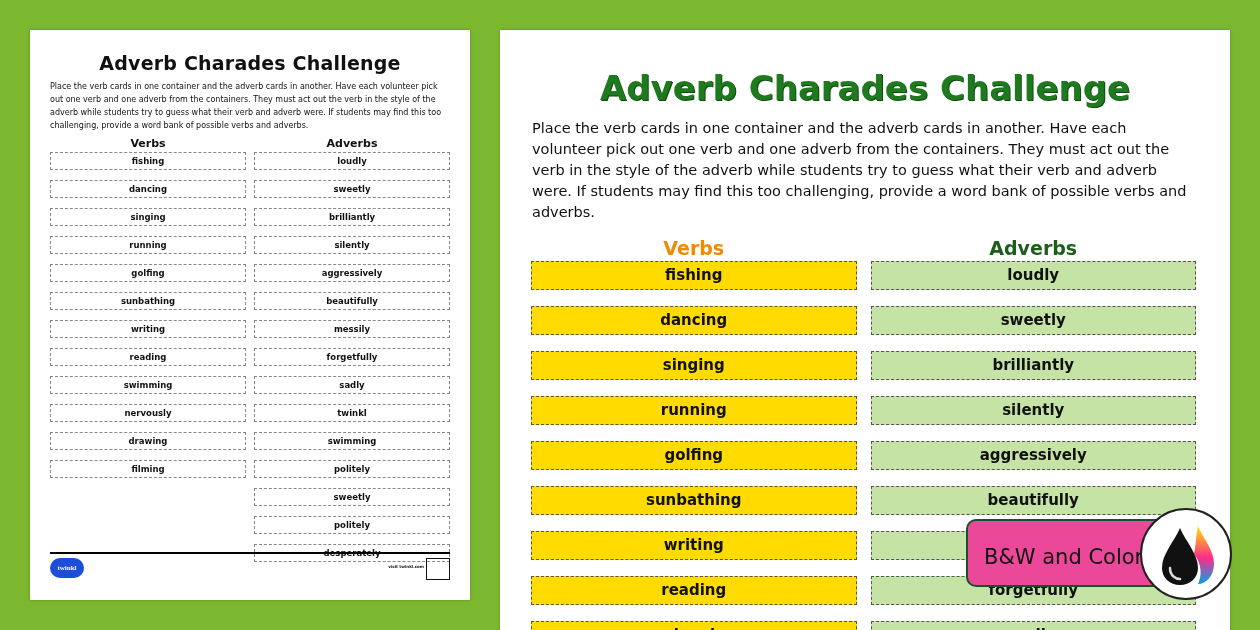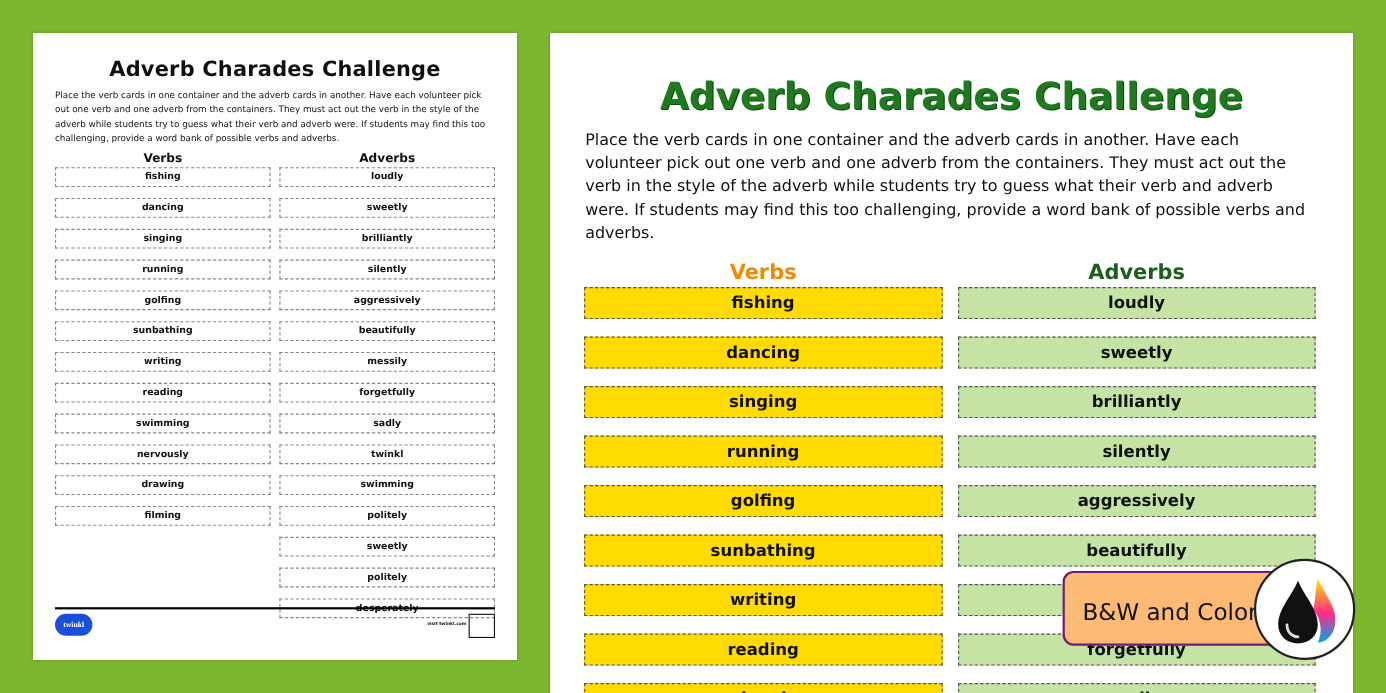--- a/index.html
+++ b/index.html
@@ -58,21 +58,21 @@
     height:27px; border:1px dashed #555; margin-top:16px;
     text-align:center; font-weight:bold; font-size:15px; line-height:27px; color:#111;
   }
   .page-color .col .card:first-of-type { margin-top:2px; }
   .page-color .verb-card { background:#ffdb00; }
   .page-color .adverb-card { background:#c6e3a6; }
 
   
   .bw-badge {
     position:absolute; left:966px; top:519px; width:250px; height:68px;
-    background:#fdba74; border:2px solid #701a75; border-radius:10px;
+    background:#ec4899; border:2px solid #14532d; border-radius:10px;
     box-sizing:border-box;
   }
   .bw-badge .label {
     position:absolute; left:16px; top:0; height:64px; line-height:72px;
     font-size:21px; color:#111;
   }
   .bw-circle {
     position:absolute; left:1140px; top:508px; width:92px; height:92px;
     background:#fff; border:2px solid #222; border-radius:50%; box-sizing:border-box;
   }

